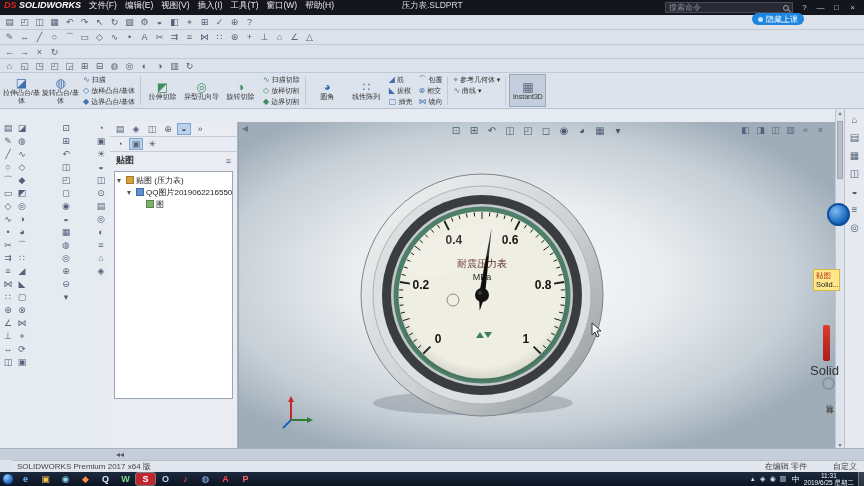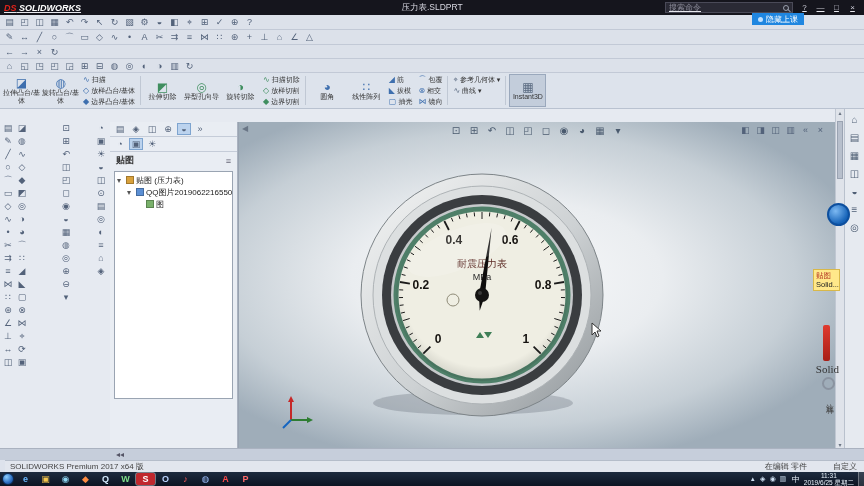--- a/index.html
+++ b/index.html
@@ -1,40 +1,40 @@
 <!DOCTYPE html>
 <html><head>
 <meta charset="utf-8">
 <style>
   * { margin:0; padding:0; box-sizing:border-box; }
   html,body { width:864px; height:486px; }
   body { position:relative; overflow:hidden; font-family:"Liberation Sans","DejaVu Sans",sans-serif; font-size:9px; background:#dde2ec; user-select:none; }
 
   
-  .menubar { position:absolute; top:0; left:0; right:0; height:15px; background:#15151d; color:#e8e8ee; display:flex; align-items:center; gap:5px; padding:0 4px; font-size:8.5px; z-index:9;text-decoration:underline; }
+  .menubar { position:absolute; top:0; left:0; right:0; height:15px; background:#15151d; color:#e8e8ee; display:flex; gap:5px; padding:0 4px; font-size:8.5px; z-index:9; }
   .logo { font-weight:bold; font-style:italic; color:#fff; font-size:9px; white-space:nowrap; }
   .logo .ds { color:#e2231a; }
   .menus { display:flex; gap:2px; }
   .menu-item { padding:0 3px; white-space:nowrap; }
   .doc-title { position:absolute; left:50%; transform:translateX(-50%); color:#d8d8e2; white-space:nowrap; }
   .mb-right { margin-left:auto; display:flex; align-items:center; gap:4px; }
   .searchbox { display:flex; align-items:center; background:#2a2a35; border:1px solid #4a4a58; height:11px; width:128px; padding:0 3px; gap:3px; }
   .searchbox input { flex:1; background:transparent; border:none; color:#bbb; font-size:8px; outline:none; min-width:0; }
   .searchbox input::placeholder { color:#8b8b99; }
   .mag { width:6px; height:6px; border:1px solid #9aa0ae; border-radius:50%; position:relative; flex:none; }
   .mag::after { content:''; position:absolute; width:4px; height:1px; background:#9aa0ae; transform:rotate(45deg); right:-3px; bottom:-1px; }
   .winbtns { display:flex; gap:1px; }
   .winbtn { width:15px; text-align:center; color:#cfcfda; font-size:8px; }
 
   
   .trow { position:absolute; left:0; right:0; display:flex; align-items:center; gap:2px; padding:0 3px; background:#dce1ea; border-bottom:1px solid #c2c9d6; }
   #row1 { top:15px; height:15px; } #row2 { top:30px; height:15px; }
   #row3 { top:45px; height:14px; } #row4 { top:59px; height:14px; }
   .ticon { width:13px; height:12px; display:inline-flex; align-items:center; justify-content:center; color:#53627a; font-size:9px; flex:none; }
-  .promo { position:absolute; top:13px; right:60px; height:12px; background:#1f86e0; color:#fff; border-radius:0; padding:0 6px; font-size:8px; display:flex; align-items:center; gap:3px; z-index:10; }
+  .promo { position:absolute; top:13px; right:60px; height:12px; background:#1f86e0; color:#fff; border-radius:6px; padding:0 6px; font-size:8px; display:flex; align-items:center; gap:3px; z-index:10; }
   .promo .dot { width:5px; height:5px; border-radius:50%; background:#bfe0ff; }
 
   
   .ribbon { position:absolute; top:73px; left:0; right:0; height:36px; background:#dde3ec; border-bottom:1px solid #b9c2d0; display:grid; grid-auto-flow:column; grid-template-rows:repeat(3,11px); align-content:center; justify-content:start; column-gap:2px; padding:0 3px; }
   .rb-big { grid-row:span 3; width:37px; display:flex; flex-direction:column; align-items:center; justify-content:center; text-align:center; font-size:7px; line-height:7.5px; color:#333; }
   .rb-big .g { font-size:12px; line-height:12px; }
   .rb-big.rb-active { background:#c3cddb; border:1px solid #9aa8bc; }
   .rb-small { display:flex; align-items:center; gap:2px; font-size:7px; color:#333; padding:0 2px; white-space:nowrap; height:11px; }
   .rb-small .g { font-size:8px; }
   .rb-sep { grid-row:span 3; width:1px; background:#c0c8d4; margin:2px 1px; }
@@ -74,52 +74,62 @@
   .vscroll .thumb { position:absolute; top:12px; left:1px; width:6px; height:58px; background:#b7bfcc; border:1px solid #9aa3b2; }
   .vscroll .sdown { position:absolute; bottom:0; left:0; right:0; }
 
   .taskpane { position:absolute; top:0; right:0; width:20px; bottom:0; background:#e6eaf0; border-left:1px solid #b9c1cd; display:flex; flex-direction:column; align-items:center; padding-top:4px; gap:6px; }
   .taskpane .ticon { font-size:10px; color:#4e5e74; }
 
   .blue-badge { position:absolute; right:14px; top:94px; width:23px; height:23px; border-radius:50%; background:radial-gradient(circle at 35% 32%, #7db9f2, #1663b8 70%); border:2px solid #0d4f9e; }
   .sticky { position:absolute; right:24px; top:160px; width:27px; background:#ffe88a; border:1px solid #d8b84a; font-size:7.5px; color:#222; padding:1px 2px; line-height:9px; }
   .sticky .l1 { color:#b23322; }
   .redbar { position:absolute; right:34px; top:216px; width:7px; height:36px; background:linear-gradient(#e03a2f,#a81f17); border-radius:2px; }
-  .solid-label { position:absolute; right:25px; top:254px; font-size:11px; color:#333;font-family:Liberation Serif, serif; }
+  .solid-label { position:absolute; right:25px; top:254px; font-size:13px; color:#333; }
   .ring-icon { position:absolute; right:29px; top:268px; width:13px; height:13px; border:2px solid #8a93a0; border-radius:50%; }
   .vert-label { position:absolute; right:30px; top:288px; writing-mode:vertical-rl; font-size:8px; color:#444; letter-spacing:2px; }
 
   
   .vtabs { position:absolute; top:448px; left:0; right:0; height:12px; background:#c6cedb; border-top:1px solid #aab2c0; display:flex; align-items:center; font-size:8px; color:#333; }
   .vtabs .spacer { width:112px; flex:none; }
   .vtabs .scrollbtn { color:#556; padding:0 4px; }
   .vtab-list { display:flex; height:12px; }
   .vtab { padding:0 8px; height:12px; line-height:12px; border-right:1px solid #aab2c0; white-space:nowrap; }
   .vtab.active { background:#f4f6f9; }
 
-  .statusbar { position:absolute; top:460px; left:5px; right:0; height:12px; background:#e2e6ee; border-top:1px solid #b5bdca; display:flex; align-items:center; padding:0 5px; font-size:8px; color:#444; }
+  .statusbar { position:absolute; top:460px; left:12px; right:0; height:12px; background:#e2e6ee; border-top:1px solid #b5bdca; display:flex; align-items:center; padding:0 5px; font-size:8px; color:#444; }
   .statusbar .mode { margin-left:auto; }
   .statusbar .custom { margin-left:26px; margin-right:2px; }
 
   .taskbar { position:absolute; top:472px; left:0; right:0; height:14px; background:linear-gradient(#1d2a3e,#0c1422); display:flex; align-items:center; gap:2px; padding-left:2px; }
   .orb { width:12px; height:12px; border-radius:50%; flex:none; background:radial-gradient(circle at 35% 30%, #8fd0ff, #2a6cc0 60%, #123d7a); border:1px solid #0a2a55; }
   .tb-icons { display:flex; gap:1px; }
   .tbi { width:19px; height:12px; display:inline-flex; align-items:center; justify-content:center; font-size:9px; font-weight:bold; border-radius:2px; }
   .tbi.tbi-active { outline:1px solid rgba(255,255,255,.4); background:rgba(255,255,255,.18); }
   .tray { margin-left:auto; display:flex; align-items:center; gap:4px; color:#cfe0f2; font-size:8px; }
   .tray .ticon { color:#cfe0f2; width:10px; font-size:7px; }
   .lang { color:#e8f1fa; }
   .clock { text-align:center; font-size:6.5px; line-height:7px; color:#e8f1fa; white-space:nowrap; }
   .sliver { width:6px; height:14px; background:rgba(255,255,255,.12); border-left:1px solid rgba(255,255,255,.3); flex:none; }
 </style>
 </head>
 <body>
 
 <div class="menubar">
   <span class="logo"><span class="ds">DS</span> <span>SOLIDWORKS</span></span>
+  <div class="menus">
+
+  <span class="menu-item">文件(F)</span>
+      <span class="menu-item">编辑(E)</span>
+      <span class="menu-item">视图(V)</span>
+      <span class="menu-item">插入(I)</span>
+      <span class="menu-item">工具(T)</span>
+      <span class="menu-item">窗口(W)</span>
+      <span class="menu-item">帮助(H)</span>
+    </div>
   <span class="doc-title">压力表.SLDPRT</span>
   <div class="mb-right">
     <div class="searchbox">
       <input type="text" placeholder="搜索命令" style="">
       <span class="mag"></span>
     </div>
     <div class="winbtns">
 
     <span class="winbtn">?</span>
         <span class="winbtn">—</span>

